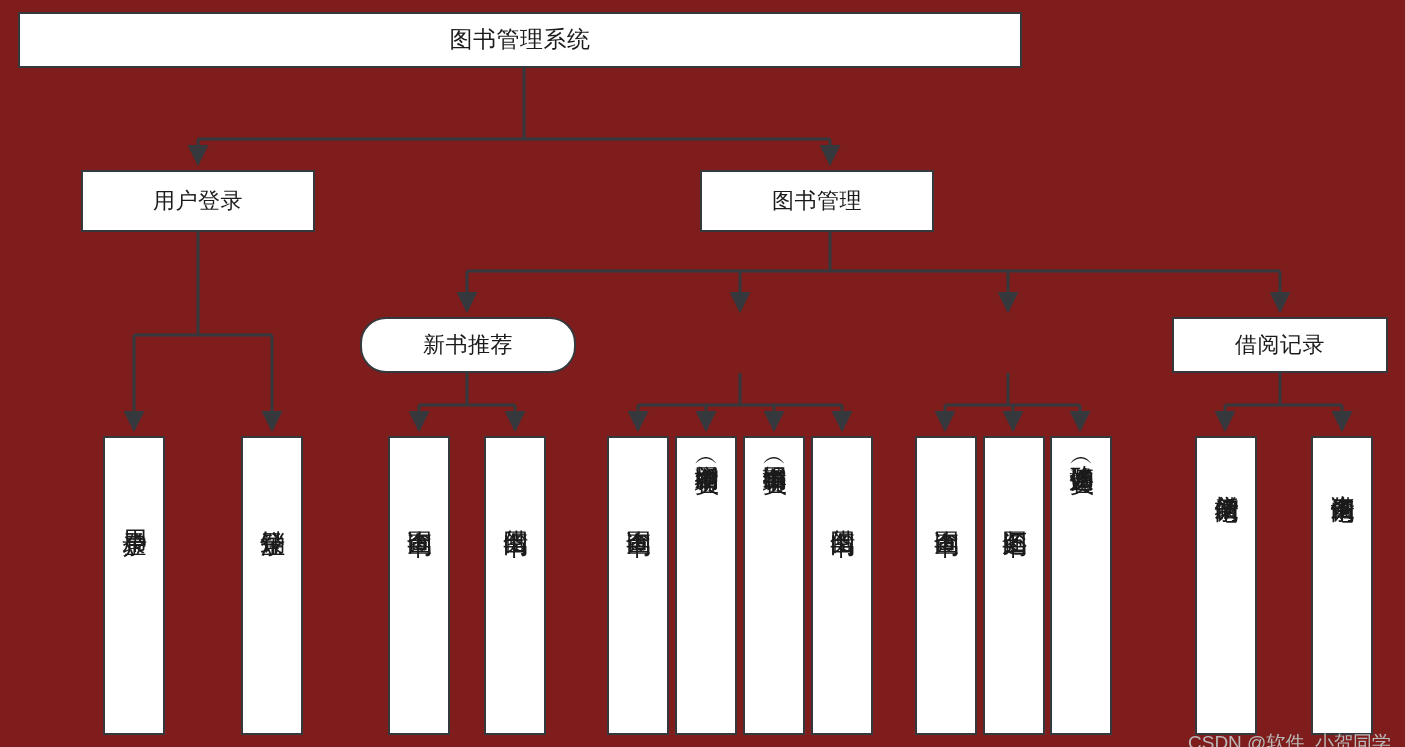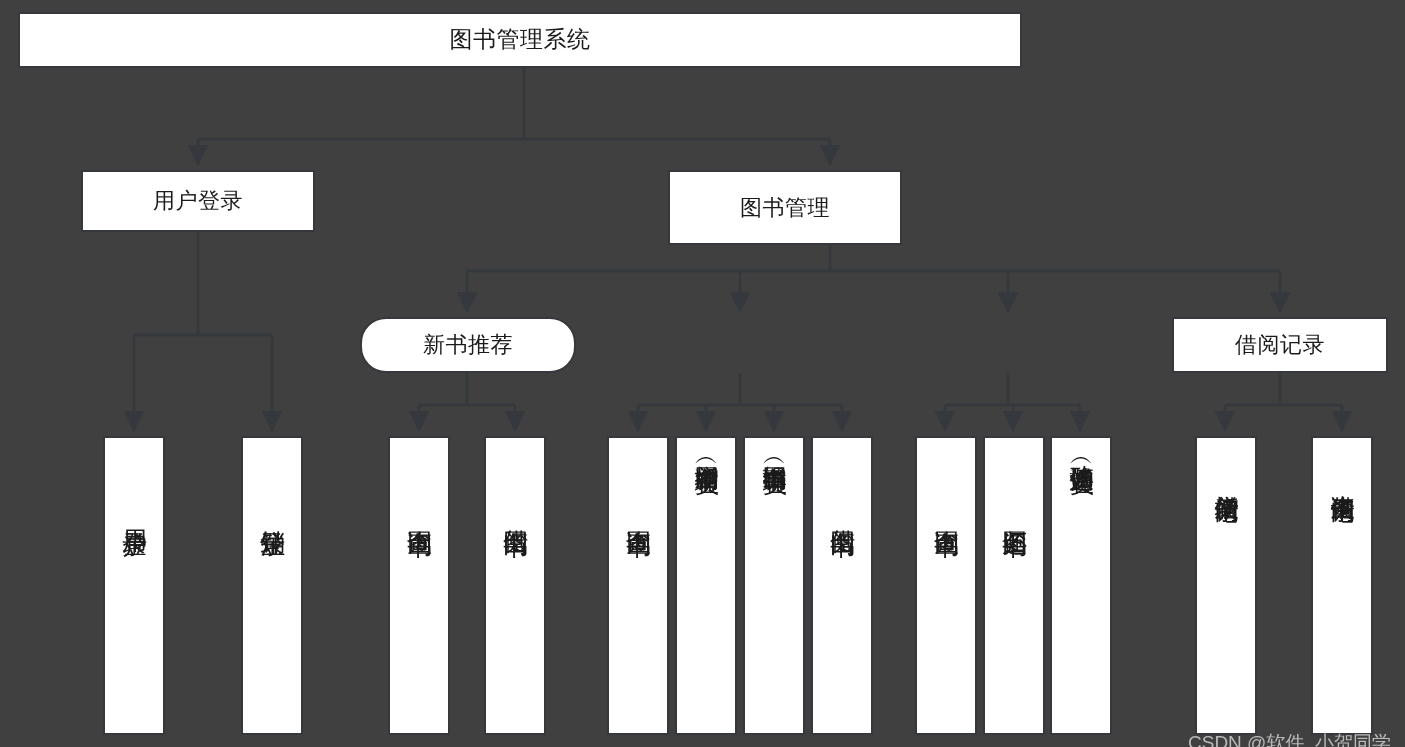--- a/index.html
+++ b/index.html
@@ -8,21 +8,21 @@
     padding: 0;
     background: #ffffff;
   }
   body {
     font-family: "DejaVu Sans", "Liberation Sans", sans-serif;
   }
   #canvas {
     position: relative;
     width: 1405px;
     height: 747px;
-    background: #404040;
+    background: #7f1d1d;
     overflow: hidden;
   }
   #edges {
     position: absolute;
     left: 0;
     top: 0;
     width: 1405px;
     height: 747px;
     pointer-events: none;
   }
@@ -133,21 +133,21 @@
     </g>
   </svg>
 
   <div class="node horiz root" style="left:18px; top:12px; width:1004px; height:56px;">
     <span class="label">图书管理系统</span>
   </div>
 
   <div class="node horiz" style="left:81px; top:170px; width:234px; height:62px;">
     <span class="label">用户登录</span>
   </div>
-  <div class="node horiz" style="left:668px; top:170px; width:234px; height:75px;">
+  <div class="node horiz" style="left:700px; top:170px; width:234px; height:62px;">
     <span class="label">图书管理</span>
   </div>
 
   <div class="node horiz" style="left:360px; top:317px; width:216px; height:56px;border-radius:26px;">
     <span class="label">新书推荐</span>
   </div>
   <div class="node horiz" style="left:1172px; top:317px; width:216px; height:56px;">
     <span class="label">借阅记录</span>
   </div>
 

